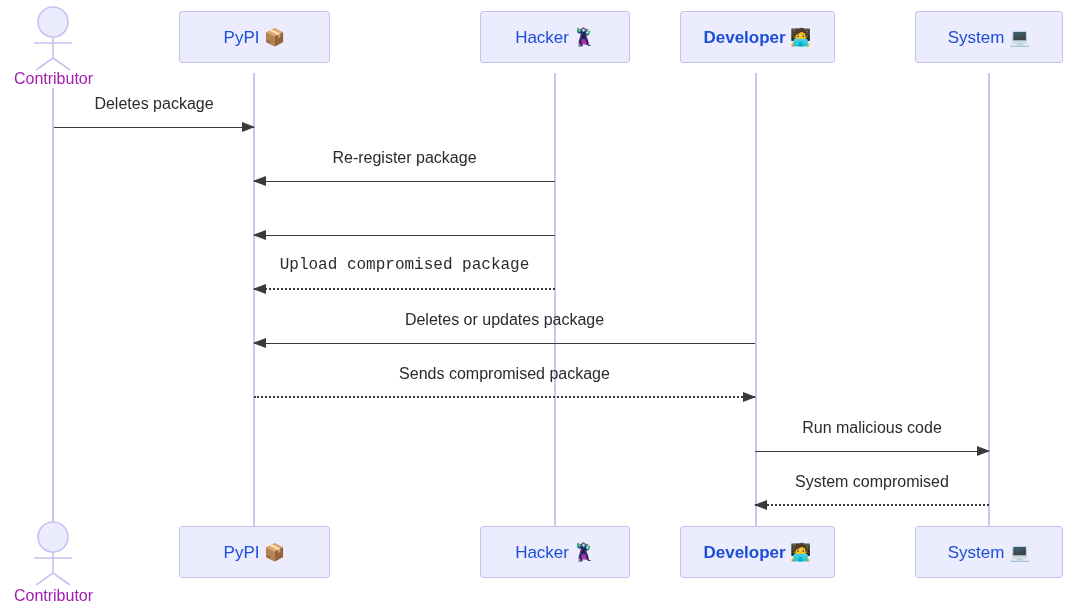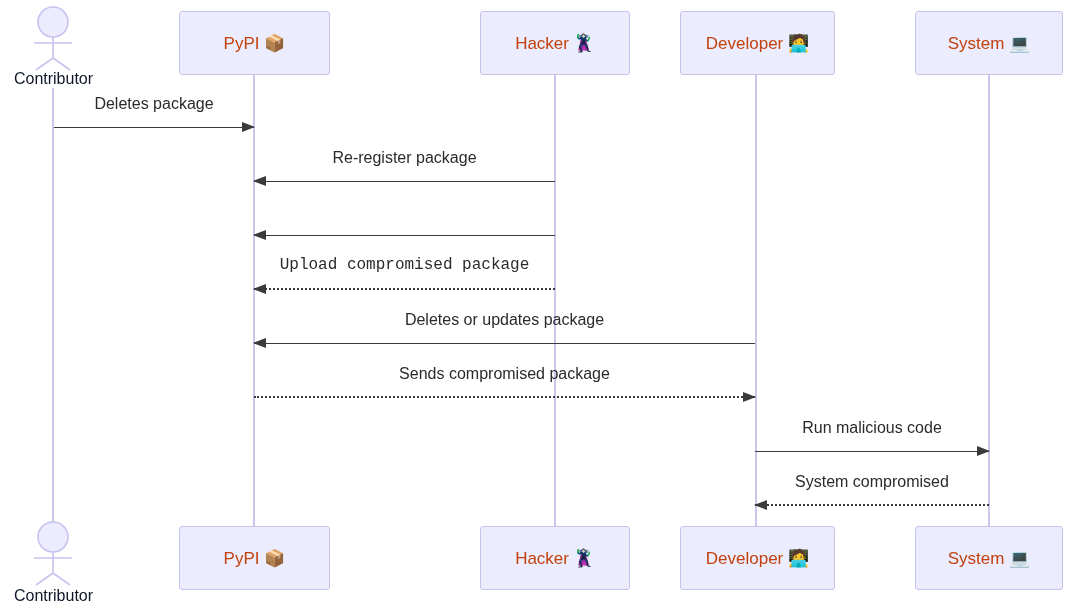--- a/index.html
+++ b/index.html
@@ -12,39 +12,39 @@
   }
   
   .lifeline{position:absolute;width:2px;background:#cbc6ec;}
   .ll-contributor{left:52px;top:88px;height:434px;}
   .ll-pypi{left:253px;top:73px;height:453px;}
   .ll-hacker{left:554px;top:73px;height:453px;}
   .ll-developer{left:755px;top:73px;height:453px;}
   .ll-system{left:988px;top:73px;height:453px;}
   
   .pbox{
-    position:absolute;height:64px;
+    position:absolute;height:52px;
     background:#ececff;border:1px solid #c8c2ea;border-radius:3px;
     display:flex;align-items:center;justify-content:center;
     box-sizing:border-box;
-    font-size:17px;color:#c2410c;
+    font-size:17px;color:#1d4ed8;
   }
   .pbox.top{top:11px;}
   .pbox.bottom{top:526px;}
   .b-pypi{left:179px;width:151px;}
   .b-hacker{left:480px;width:150px;text-align:right;}
-  .b-developer{left:680px;width:155px;}
+  .b-developer{left:680px;width:155px;font-weight:bold;}
   .b-system{left:915px;width:148px;}
   
   .actor-svg{position:absolute;left:29px;width:48px;height:66px;}
   .actor-svg.top{top:6px;}
   .actor-svg.bottom{top:521px;}
   .actor-label{
     position:absolute;left:1px;width:105px;text-align:center;
-    font-size:16px;color:#0f172a;line-height:18px;white-space:nowrap;
+    font-size:16px;color:#a21caf;line-height:18px;white-space:nowrap;
   }
   .actor-label.top{top:70px;}
   .actor-label.bottom{top:587px;}
   
   .msg{position:absolute;height:34px;}
   .msg-label{
     position:absolute;top:0;left:0;right:0;text-align:center;
     font-size:16px;line-height:19px;color:#2b2b2b;white-space:nowrap;
   }
   .msg-line{position:absolute;left:0;right:0;bottom:0;height:0;}

